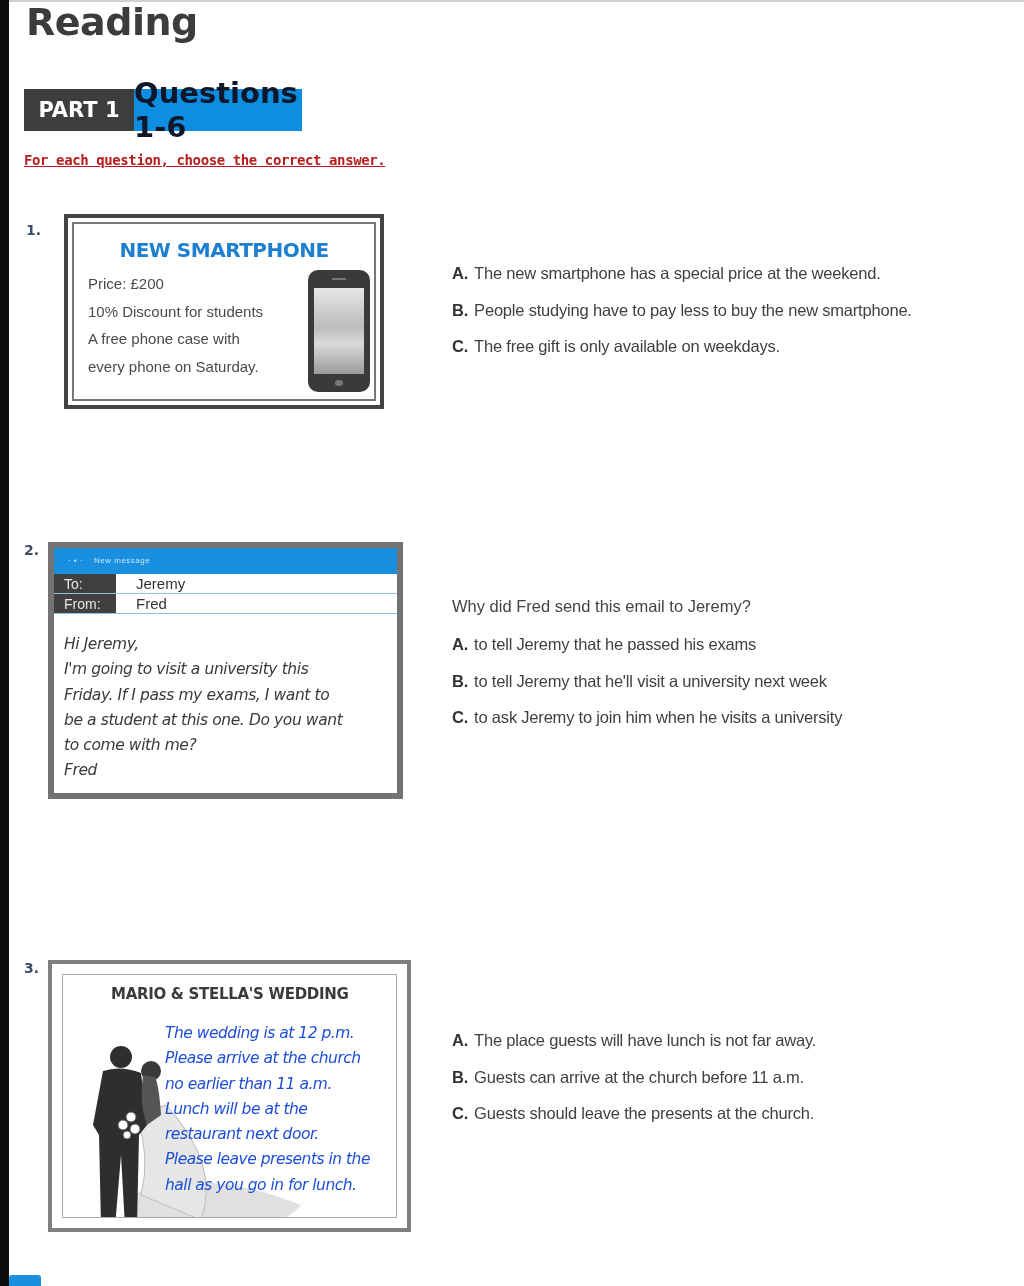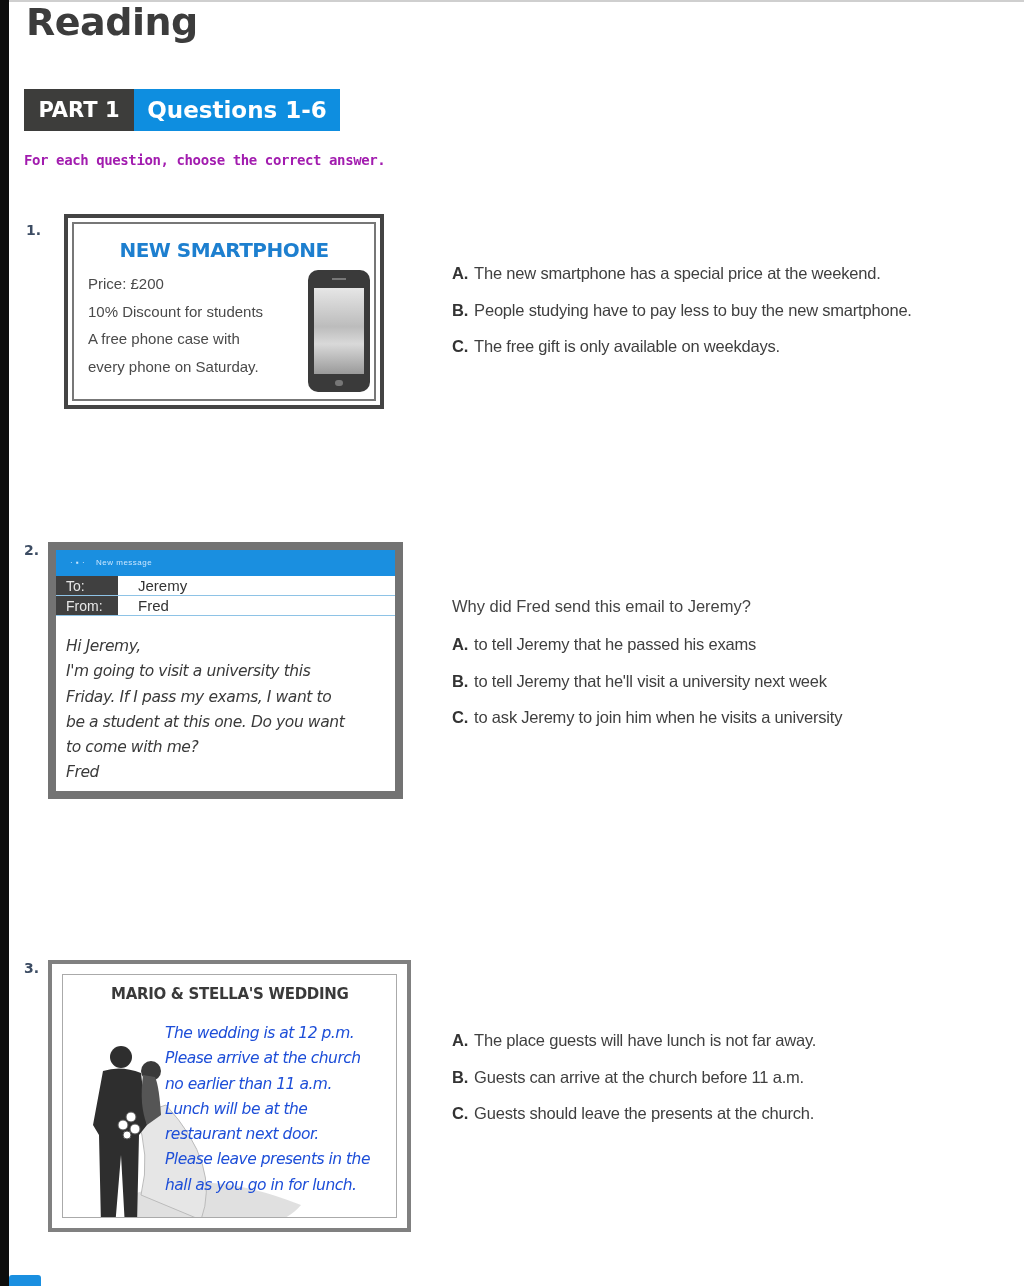--- a/index.html
+++ b/index.html
@@ -6,42 +6,42 @@
     html, body { width: 1024px; height: 1286px; background: #fff; overflow: hidden; }
     body { position: relative; font-family: "Liberation Sans", sans-serif; color: #333; }
     .left-strip { position: absolute; left: 0; top: 0; width: 9px; height: 1286px; background: #0d0d0d; }
     .top-line { position: absolute; left: 9px; top: 0; width: 1015px; height: 2px; background: #cfcfcf; }
     .bottom-tab { position: absolute; left: 9px; top: 1275px; width: 32px; height: 11px; background: #1a8fe0; border-radius: 3px 3px 0 0; }
 
     .title { position: absolute; left: 26px; top: 0px; font-family: "DejaVu Sans", sans-serif; font-weight: bold; font-size: 38px; color: #3c3c3c; letter-spacing: -0.5px; }
 
     .part-banner { position: absolute; left: 24px; top: 89px; height: 42px; display: flex; justify-content: space-between; }
     .part-label { background: #3d3d3b; color: #fff; font-family: "DejaVu Sans", sans-serif; font-weight: bold; font-size: 21px; width: 110px; display: flex; align-items: center; justify-content: center; }
-    .part-questions { background: #0e8ee0; color: #ffffff; font-family: "DejaVu Sans", sans-serif; font-weight: bold; font-size: 23px; width: 206px; display: flex; align-items: center; justify-content: center; }
+    .part-questions { background: #0e8ee0; color: #0f172a; font-family: "DejaVu Sans", sans-serif; font-weight: bold; font-size: 29px; width: 168px; display: flex; align-items: center; justify-content: center; }
 
-    .instruction { position: absolute; left: 24px; top: 152px; font-family: "DejaVu Sans Mono", monospace; font-weight: bold; font-size: 14px; color: #a21caf; letter-spacing: -0.4px; }
+    .instruction { position: absolute; left: 24px; top: 152px; font-family: "DejaVu Sans Mono", monospace; font-weight: bold; font-size: 14px; color: #b91c1c; letter-spacing: -0.4px; text-decoration: underline; }
 
     .qnum { position: absolute; font-family: "DejaVu Sans", sans-serif; font-weight: bold; font-size: 14px; color: #3c4c63; }
 
     
     .ad-box { position: absolute; left: 64px; top: 214px; width: 320px; height: 195px; border: 4px solid #444; padding: 4px; }
     .ad-inner { width: 100%; height: 100%; border: 2px solid #777; position: relative; }
     .ad-title { position: absolute; left: 0; right: 0; top: 14px; text-align: center; font-family: "DejaVu Sans", sans-serif; font-weight: bold; font-size: 20px; color: #1d7fcf; letter-spacing: -0.5px; }
     .ad-lines { position: absolute; left: 14px; top: 46px; font-family: "Liberation Sans", sans-serif; font-size: 15px; color: #4a4a4a; line-height: 27.5px; }
     .phone { position: absolute; left: 234px; top: 46px; width: 62px; height: 122px; background: #3a3a3a; border-radius: 10px; }
     .phone-screen { position: absolute; left: 6px; top: 18px; right: 6px; bottom: 18px; background: linear-gradient(180deg, #e6e6e6 0%, #bcbcbc 45%, #d9d9d9 65%, #9a9a9a 100%); }
     .phone-speaker { position: absolute; left: 24px; top: 8px; width: 14px; height: 2px; background: #777; }
     .phone-button { position: absolute; left: 27px; bottom: 6px; width: 8px; height: 6px; background: #777; border-radius: 3px; }
 
     .options { position: absolute; left: 452px; font-family: "Liberation Sans", sans-serif; font-size: 16.5px; color: #3f3f3f; }
     .option { height: 36.5px; white-space: nowrap; letter-spacing: -0.2px; }
     .opt-letter { font-weight: bold; color: #333; margin-right: 6px; }
 
     
-    .email { position: absolute; left: 48px; top: 542px; width: 355px; height: 257px; border: 8px solid #737373; }
+    .email { position: absolute; left: 48px; top: 542px; width: 355px; height: 257px; border: 6px solid #737373; }
     .email-bar { height: 26px; background: #1a8fe0; font-size: 8px; color: #c9e6ff; padding: 8px 0 0 14px; letter-spacing: 0.5px; }
     .email-row { display: flex; height: 20px; border-bottom: 1px solid #8ec3e6; }
     .email-key { width: 62px; background: #404040; color: #e6e6e6; font-size: 14px; padding-left: 10px; line-height: 20px; }
     .email-val { flex: 1; font-size: 15px; color: #333; padding-left: 20px; line-height: 20px; }
     .email-body { position: absolute; left: 10px; top: 84px; font-family: "DejaVu Sans", sans-serif; font-style: oblique; font-size: 15.5px; color: #3a3a3a; line-height: 25.3px; letter-spacing: -0.4px; }
 
     .question-text { position: absolute; left: 452px; top: 597px; font-family: "Liberation Sans", sans-serif; font-size: 16.5px; color: #444; }
 
     
     .wedding { position: absolute; left: 48px; top: 960px; width: 363px; height: 272px; border: 4px solid #808080; padding: 10px; }

